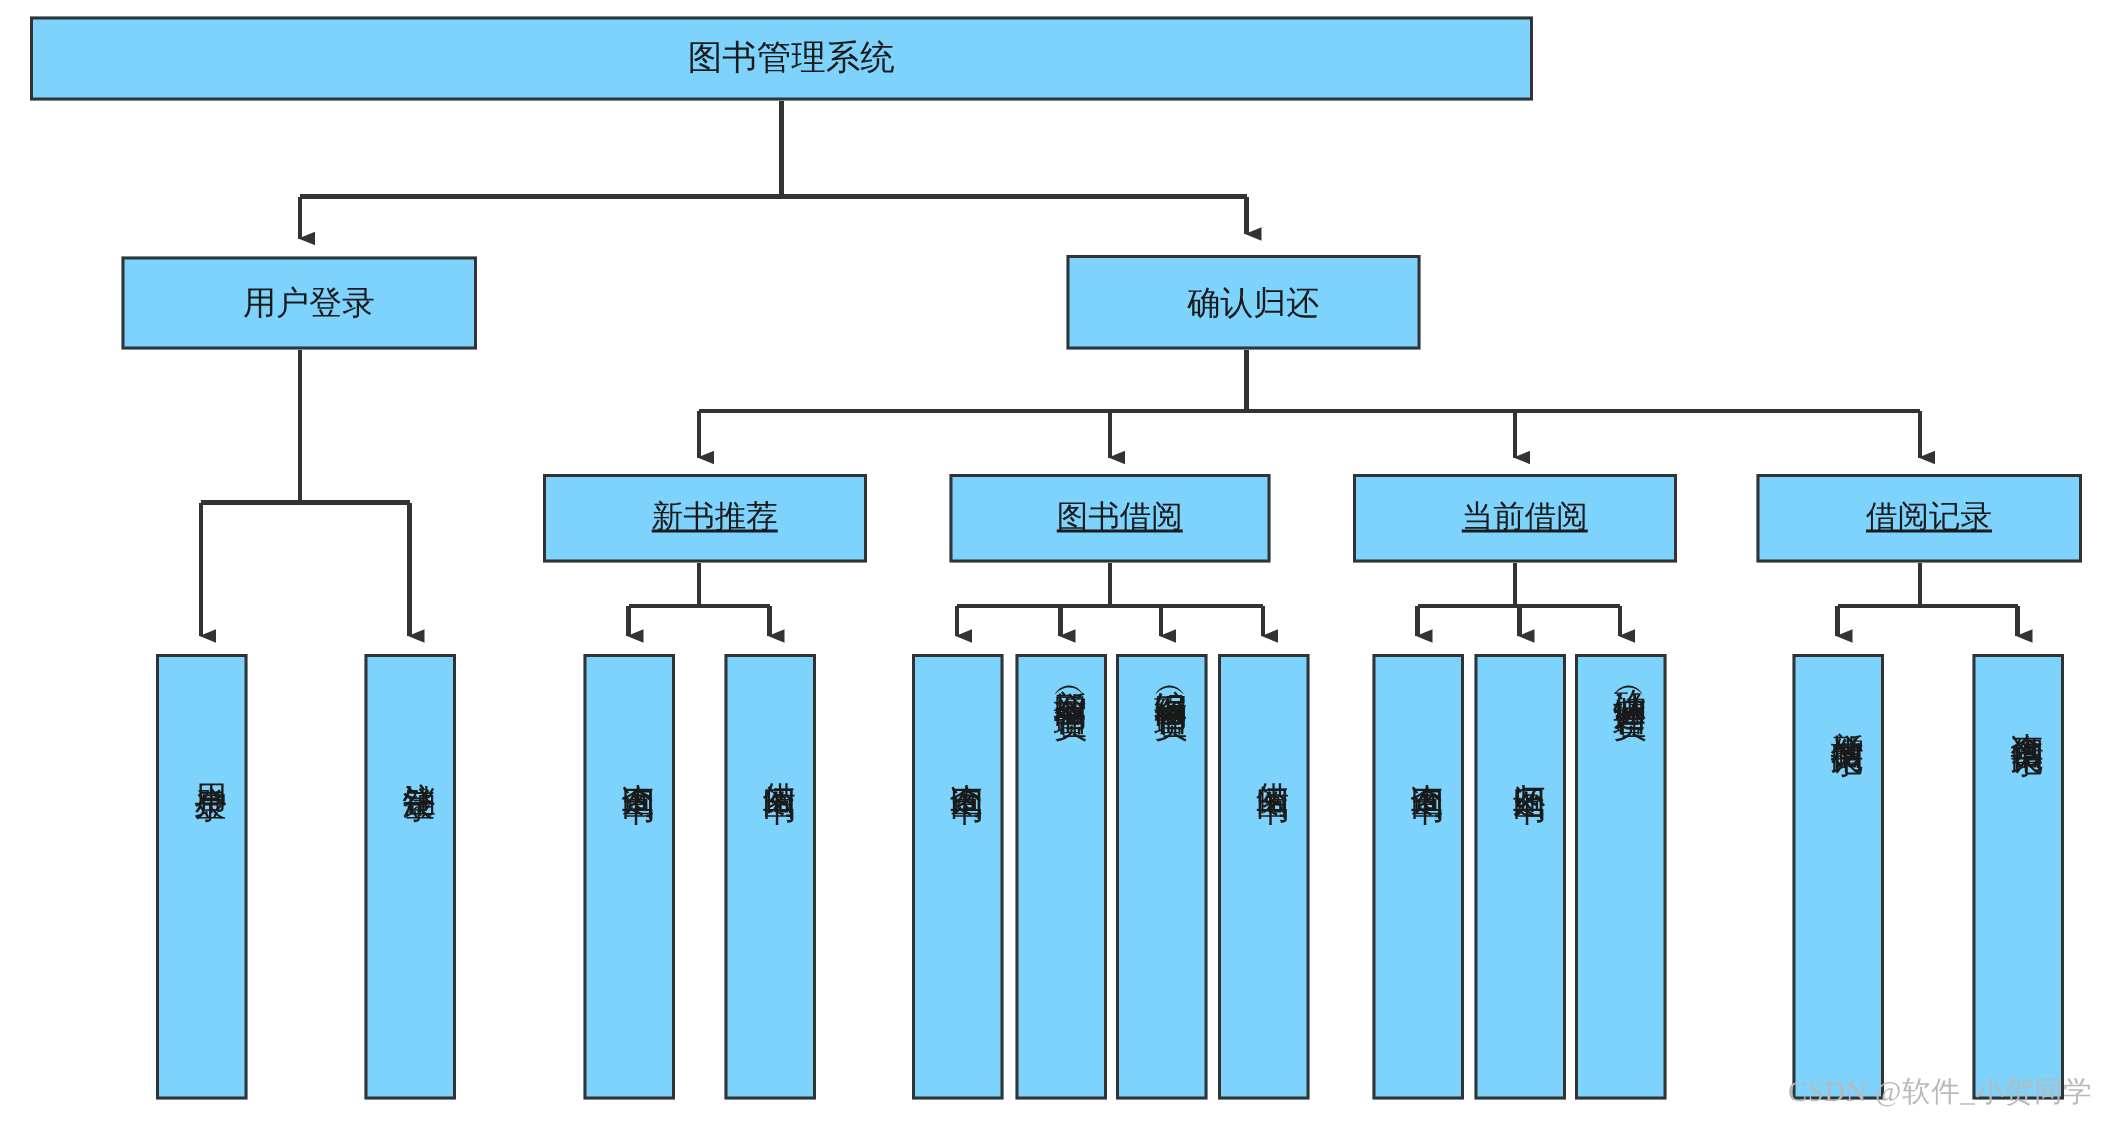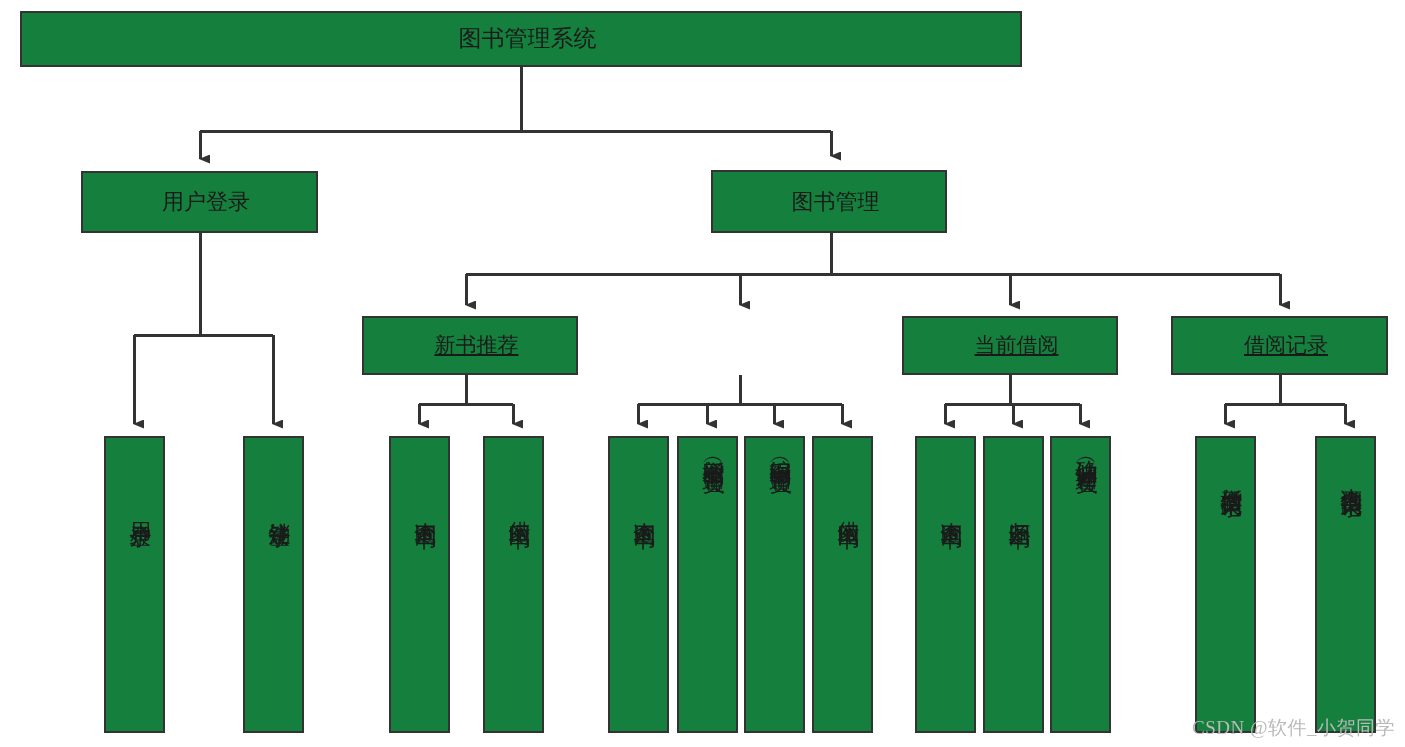--- a/index.html
+++ b/index.html
@@ -22,21 +22,21 @@
     position: absolute;
     left: 0;
     top: 0;
     width: 1405px;
     height: 747px;
     pointer-events: none;
   }
   .node {
     position: absolute;
     box-sizing: border-box;
-    background: #15803d;
+    background: #7dd3fc;
     border: 2px solid #333333;
     display: flex;
     align-items: center;
     justify-content: center;
     color: #1a1a1a;
     padding-left: 13px;
   }
   .node .label {
     display: block;
     text-align: center;
@@ -135,27 +135,30 @@
 
   <div class="node level-root" style="left:20px; top:11px; width:1002px; height:56px;">
     <span class="label">图书管理系统</span>
   </div>
 
   <div class="node level-1" style="left:81px; top:171px; width:237px; height:62px;">
     <span class="label">用户登录</span>
   </div>
 
   <div class="node level-1" style="left:711px; top:170px; width:236px; height:63px;">
-    <span class="label">图书管理</span>
+    <span class="label">确认归还</span>
   </div>
 
   <div class="node level-2" style="left:362px; top:316px; width:216px; height:59px;">
     <span class="label">新书推荐</span>
   </div>
 
+  <div class="node level-2" style="left:633px; top:316px; width:214px; height:59px;">
+    <span class="label">图书借阅</span>
+  </div>
 
   <div class="node level-2" style="left:1171px; top:316px; width:217px; height:59px;">
     <span class="label">借阅记录</span>
   </div>
 
   <div class="node level-2" style="left:902px; top:316px; width:216px; height:59px;">
     <span class="label">当前借阅</span>
   </div>
 
   <div class="node leaf" style="left:104px; top:436px; width:61px; height:297px; padding-top:66px;">

